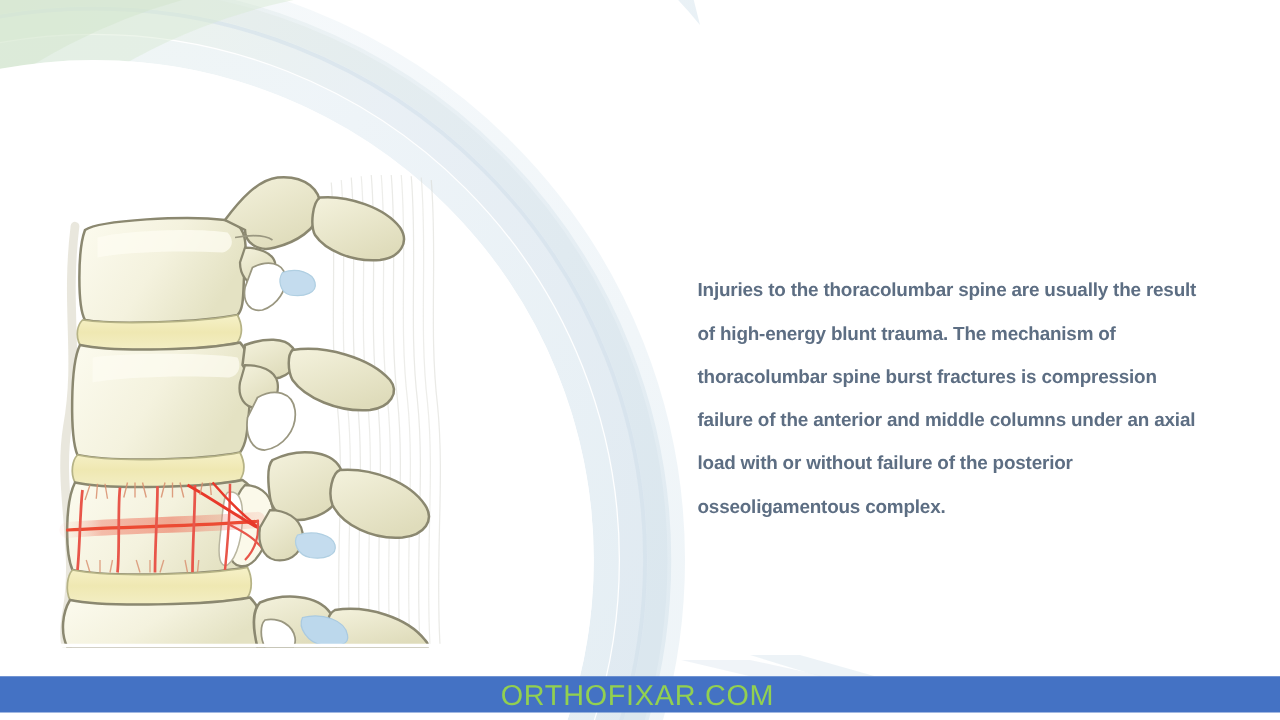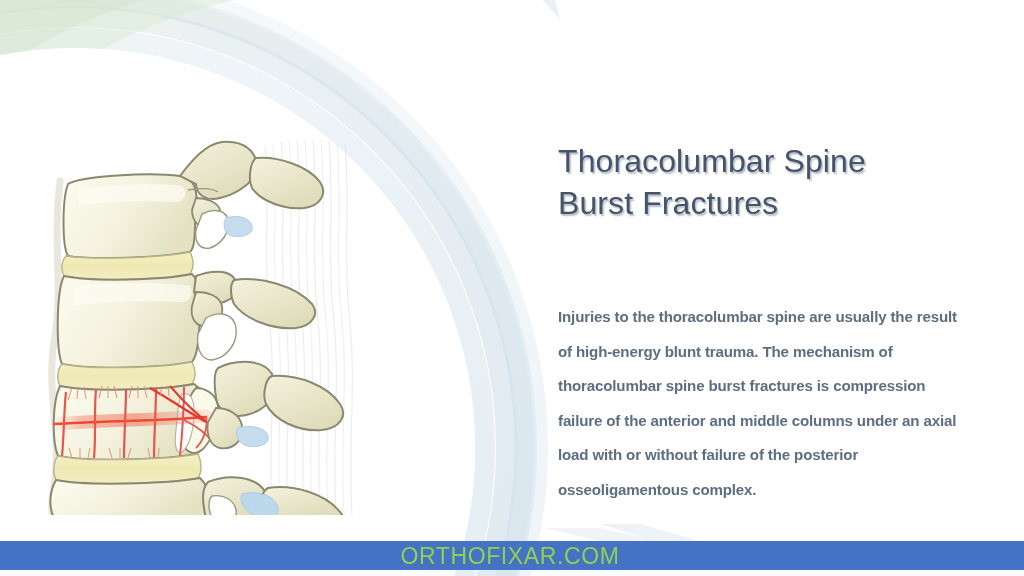--- a/index.html
+++ b/index.html
@@ -321,22 +321,20 @@
                  L192,382 C188,374 188,364 192,360 Z" fill="#ffffff" stroke="#9a9780" stroke-width="1.4"></path>
       </g>
       <path d="M222,358 C238,354 256,360 258,372 C260,380 250,382 238,380
                C226,378 218,366 222,358 Z" fill="#bcd8ec" stroke="#aacae0" stroke-width="1"></path>
 
       <rect x="0" y="379" width="350" height="3" fill="#ffffff"></rect>
     </g>
   </svg>
 
   <div id="text-column">
-    <h1 id="slide-title">Thoracolumbar Spine
-Burst Fractures</h1>
     <p id="body-paragraph">Injuries to the thoracolumbar spine are usually the result of high-energy blunt trauma. The mechanism of thoracolumbar spine burst fractures is compression failure of the anterior and middle columns under an axial load with or without failure of the posterior osseoligamentous complex.</p>
   </div>
 
   <div id="footer-bar">
     <span id="footer-text">ORTHOFIXAR.COM</span>
   </div>
 
 </div>
 
 </body></html>

